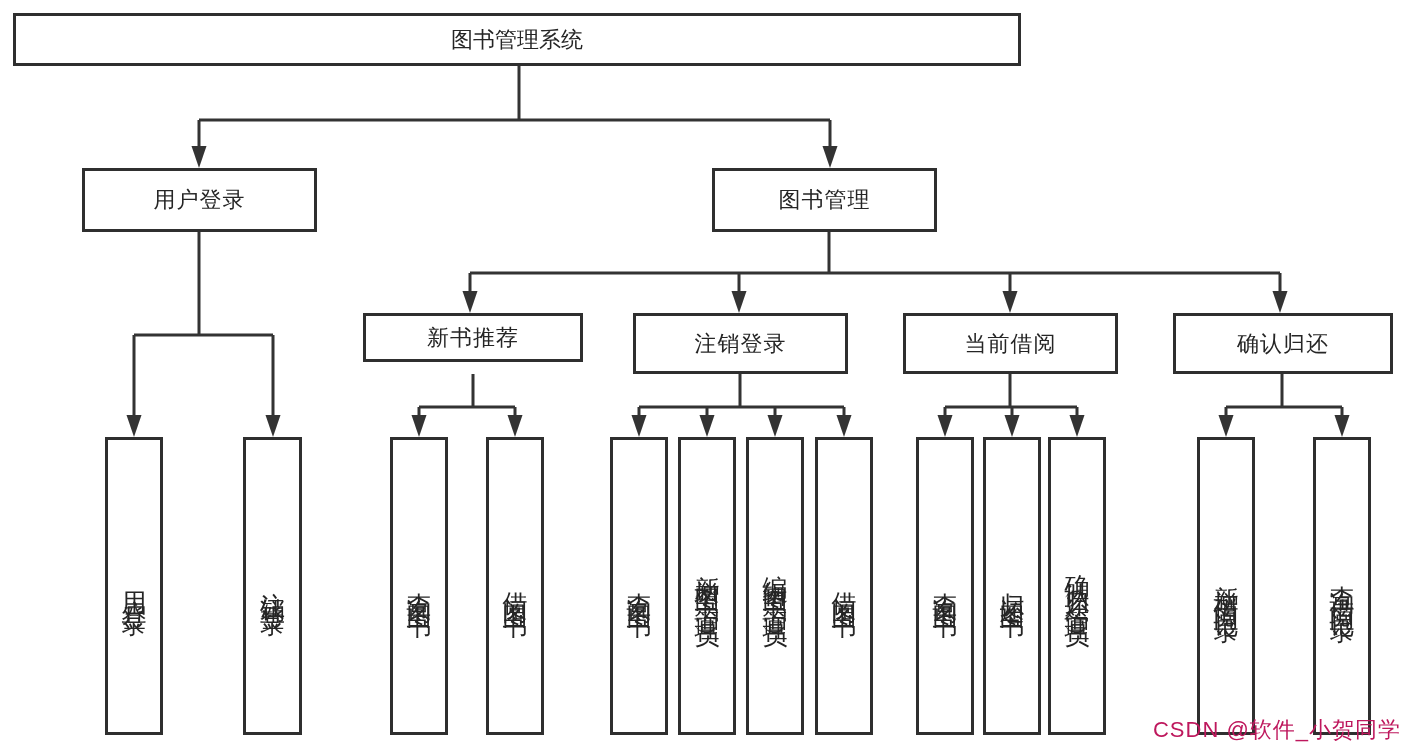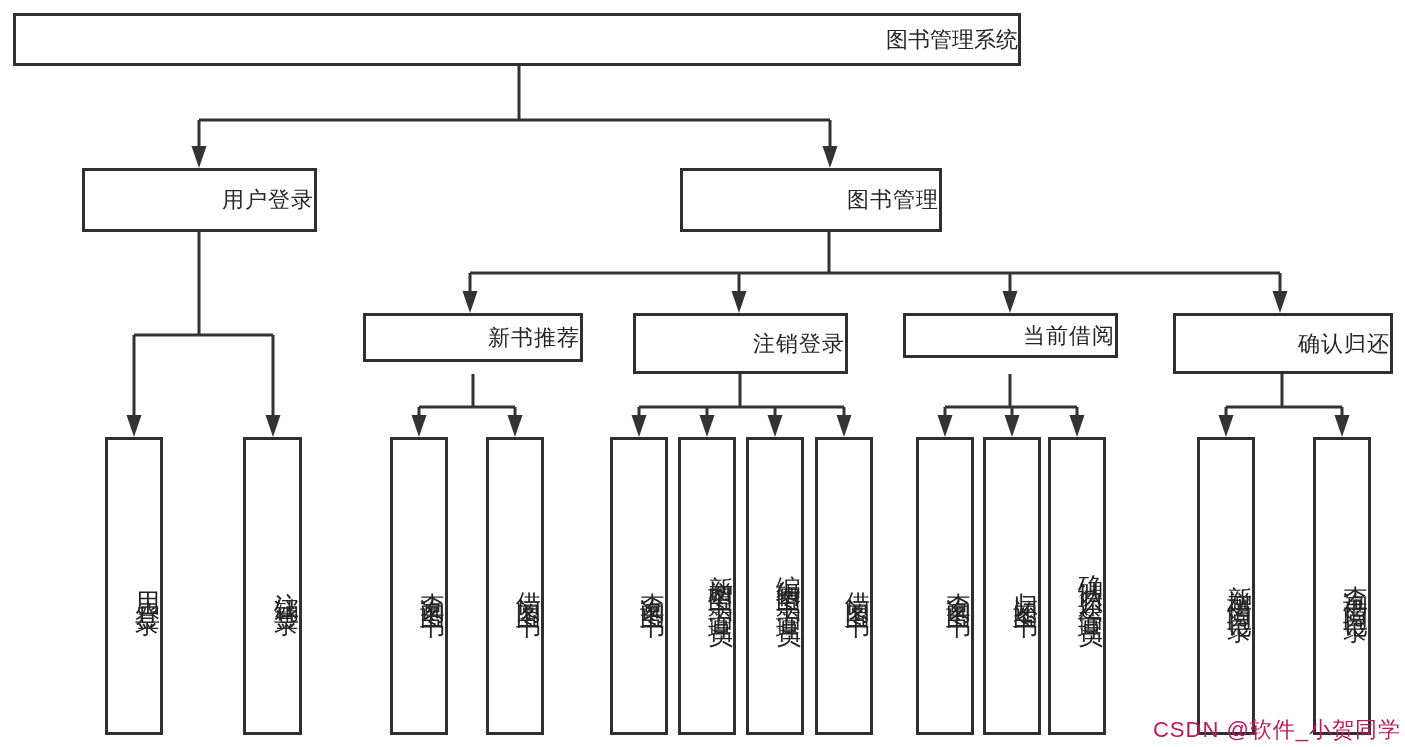--- a/index.html
+++ b/index.html
@@ -3,21 +3,21 @@
 <meta charset="utf-8">
 <style>
   html,body{margin:0;padding:0;background:#ffffff;}
   .stage{
     position:relative;width:1405px;height:747px;background:#ffffff;
     font-family:"Liberation Sans","DejaVu Sans",sans-serif;overflow:hidden;
   }
   .wires{position:absolute;left:0;top:0;z-index:1;}
   .box{
     position:absolute;box-sizing:border-box;background:#ffffff;
-    border:3px solid #2f2f2f;display:flex;align-items:center;justify-content:flex-end;
+    border:3px solid #2f2f2f;display:flex;align-items:center;justify-content:center;
     color:#252525;z-index:2;
   }
   .hbox{font-size:22px;letter-spacing:1px;}
   .root{font-size:22px;}
   .leaf{font-size:25px;}
   .leaf .vtext{
     writing-mode:vertical-rl;text-orientation:mixed;
     line-height:1;letter-spacing:7px;white-space:nowrap;
   }
   .watermark{
@@ -62,31 +62,31 @@
     </g>
   </svg>
 
   <div class="box root" style="left:13px;top:13px;width:1008px;height:53px">
     <span>图书管理系统</span>
   </div>
 
   <div class="box hbox" style="left:82px;top:168px;width:235px;height:64px">
     <span>用户登录</span>
   </div>
-  <div class="box hbox" style="left:680px;top:168px;width:262px;height:64px">
+  <div class="box hbox" style="left:712px;top:168px;width:225px;height:64px">
     <span>图书管理</span>
   </div>
 
   <div class="box hbox" style="left:363px;top:313px;width:220px;height:49px">
     <span>新书推荐</span>
   </div>
   <div class="box hbox" style="left:633px;top:313px;width:215px;height:61px">
     <span>注销登录</span>
   </div>
-  <div class="box hbox" style="left:903px;top:313px;width:215px;height:45px">
+  <div class="box hbox" style="left:903px;top:313px;width:215px;height:61px">
     <span>当前借阅</span>
   </div>
   <div class="box hbox" style="left:1173px;top:313px;width:220px;height:61px">
     <span>确认归还</span>
   </div>
 
   <div class="box leaf" style="left:105px;top:437px;width:58px;height:298px">
     <span class="vtext">用户登录</span>
   </div>
   <div class="box leaf" style="left:243px;top:437px;width:59px;height:298px">

